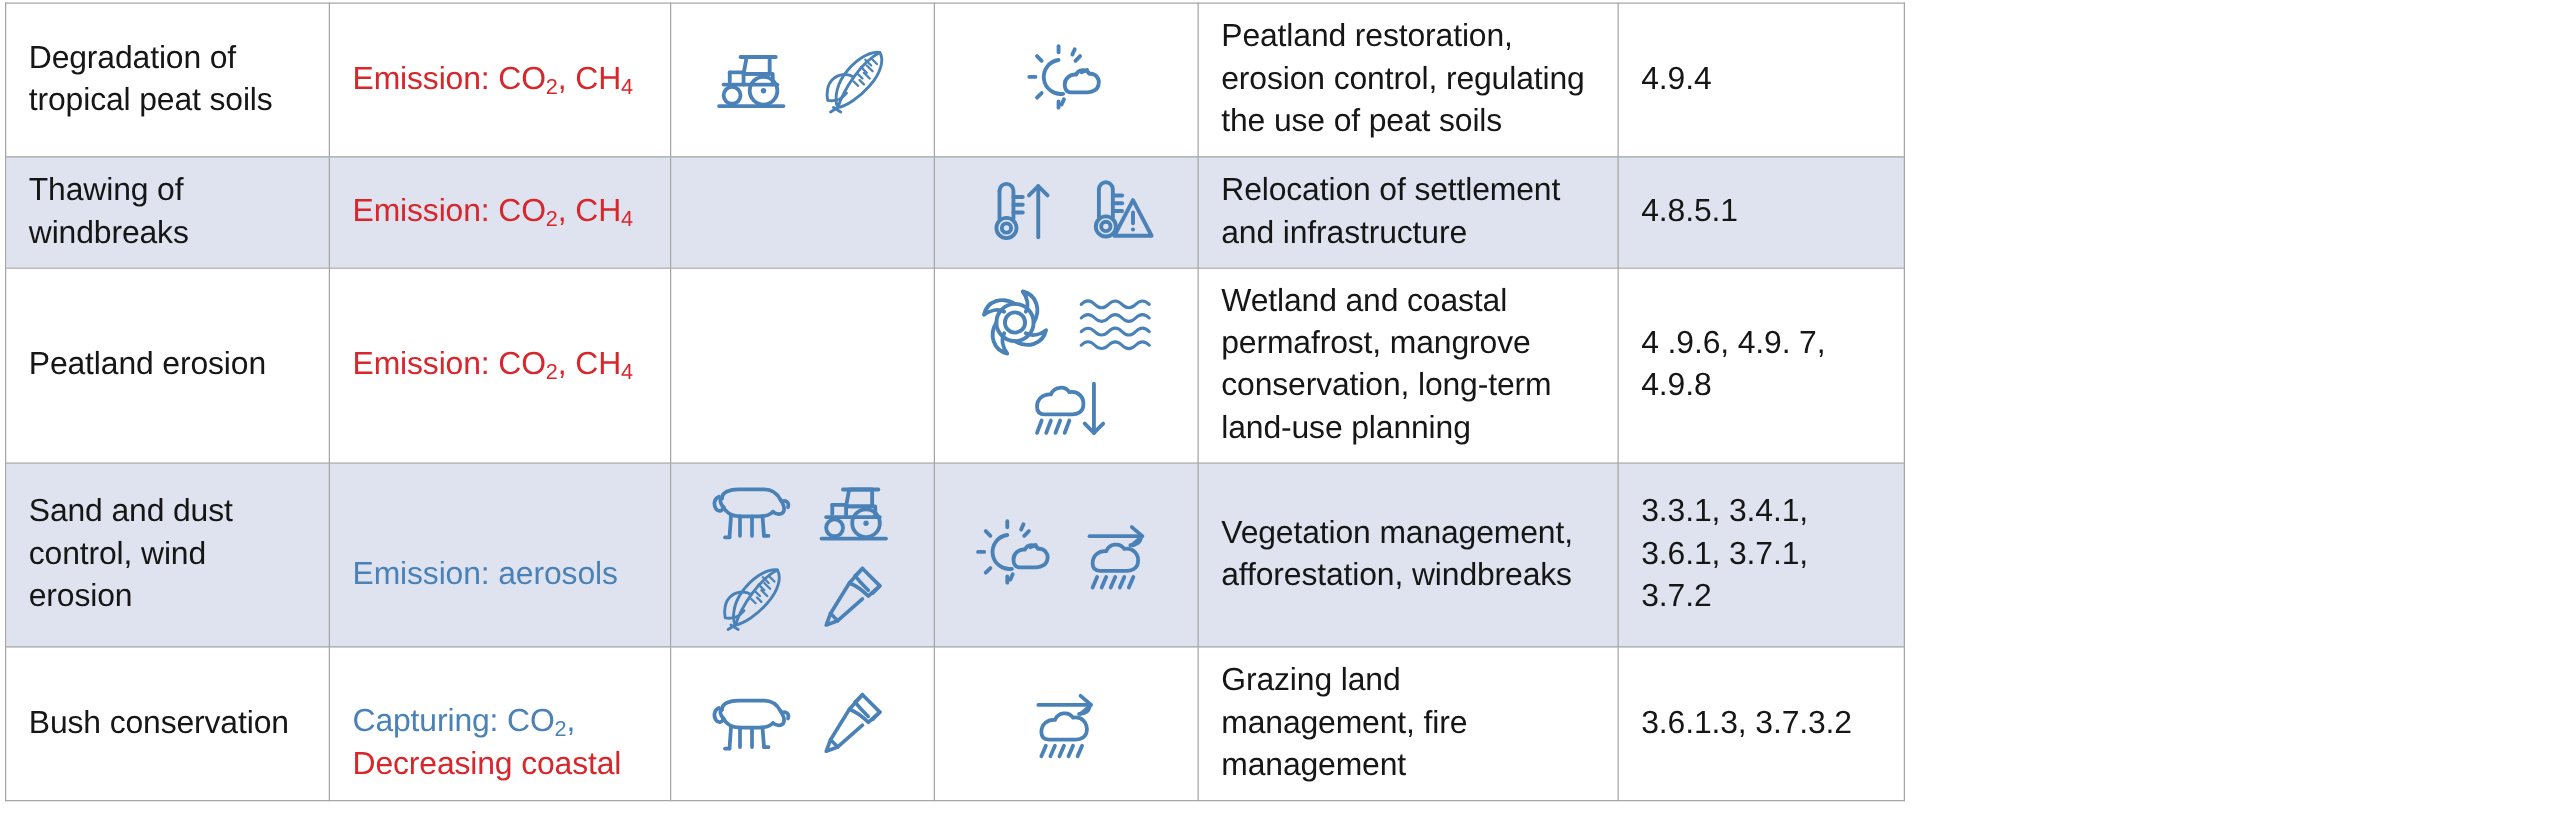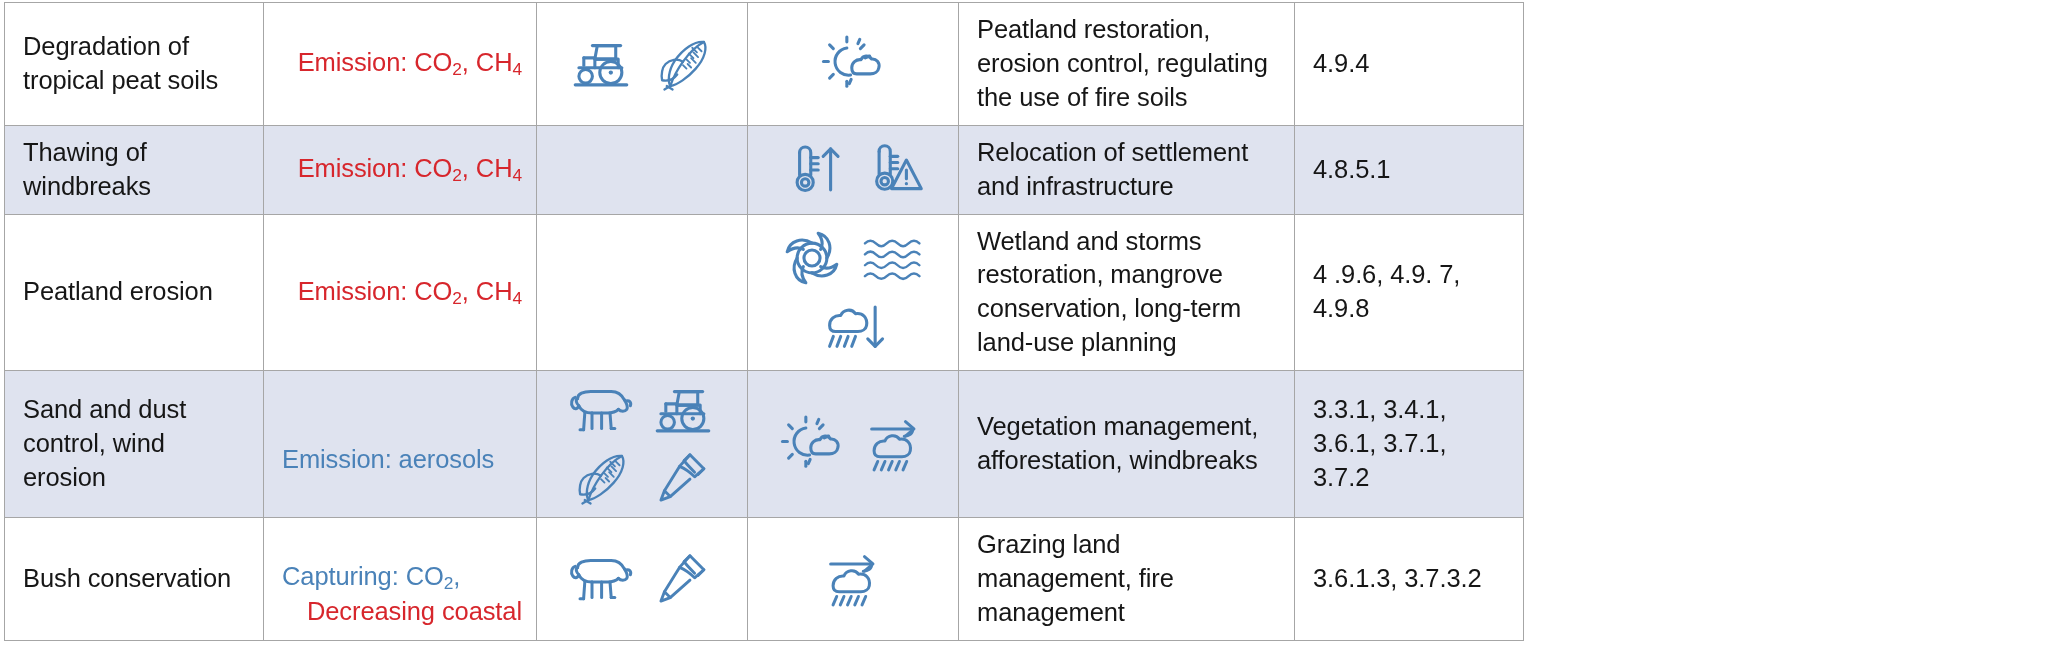--- a/index.html
+++ b/index.html
@@ -44,21 +44,21 @@
   .cell-pad {
     padding: 10px 14px 10px 18px;
     box-sizing: border-box;
   }
   .txt {
     font-size: 25.5px;
     line-height: 1.33;
     color: #161616;
     letter-spacing: -0.1px;
   }
-  .txt-red   { color: #d7262c; text-align: right; }
+  .txt-red   { color: #d7262c; }
   .txt-blue  { color: #4a82b8; margin-top: 31px; }
   .sub { font-size: 0.68em; vertical-align: -0.22em; }
 
   .icon-grid {
     display: flex;
     flex-wrap: wrap;
     align-content: center;
     justify-content: center;
     gap: 6px 10px;
     padding: 8px 12px;
@@ -154,21 +154,21 @@
         <path d="M63 10 L60 17"></path>
         <path d="M72 40 L79 37"></path>
         <path d="M46 82 L49 75"></path>
         <path d="M50 56 C50 48 57 42 65 43 C68 36 78 35 82 42 C90 41 96 48 94 56 C93 62 87 66 80 66 L58 66 C52 66 50 61 50 56 Z"></path>
       </g>
                 </svg>
               </span>
             </div>
           </td>
           <td class="c-response">
-            <div class="cell-pad txt">Peatland restoration, erosion control, regulating the use of fire soils</div>
+            <div class="cell-pad txt">Peatland restoration, erosion control, regulating the use of peat soils</div>
           </td>
           <td class="c-section">
             <div class="cell-pad txt">4.9.4</div>
           </td>
         </tr>
         <tr class="row-shade">
           <td class="c-hazard">
             <div class="cell-pad txt">Thawing of windbreaks</div>
           </td>
           <td class="c-emission">
@@ -266,21 +266,21 @@
         <path d="M44 64 L38 80"></path>
         <path d="M56 64 L50 80"></path>
         <path d="M88 16 L88 80"></path>
         <path d="M76 68 L88 80 L100 68"></path>
       </g>
                 </svg>
               </span>
             </div>
           </td>
           <td class="c-response">
-            <div class="cell-pad txt">Wetland and storms restoration, mangrove conservation, long-term land-use planning</div>
+            <div class="cell-pad txt">Wetland and coastal permafrost, mangrove conservation, long-term land-use planning</div>
           </td>
           <td class="c-section">
             <div class="cell-pad txt">4 .9.6, 4.9. 7, 4.9.8</div>
           </td>
         </tr>
         <tr class="row-shade">
           <td class="c-hazard">
             <div class="cell-pad txt">Sand and dust control, wind erosion</div>
           </td>
           <td class="c-emission">

